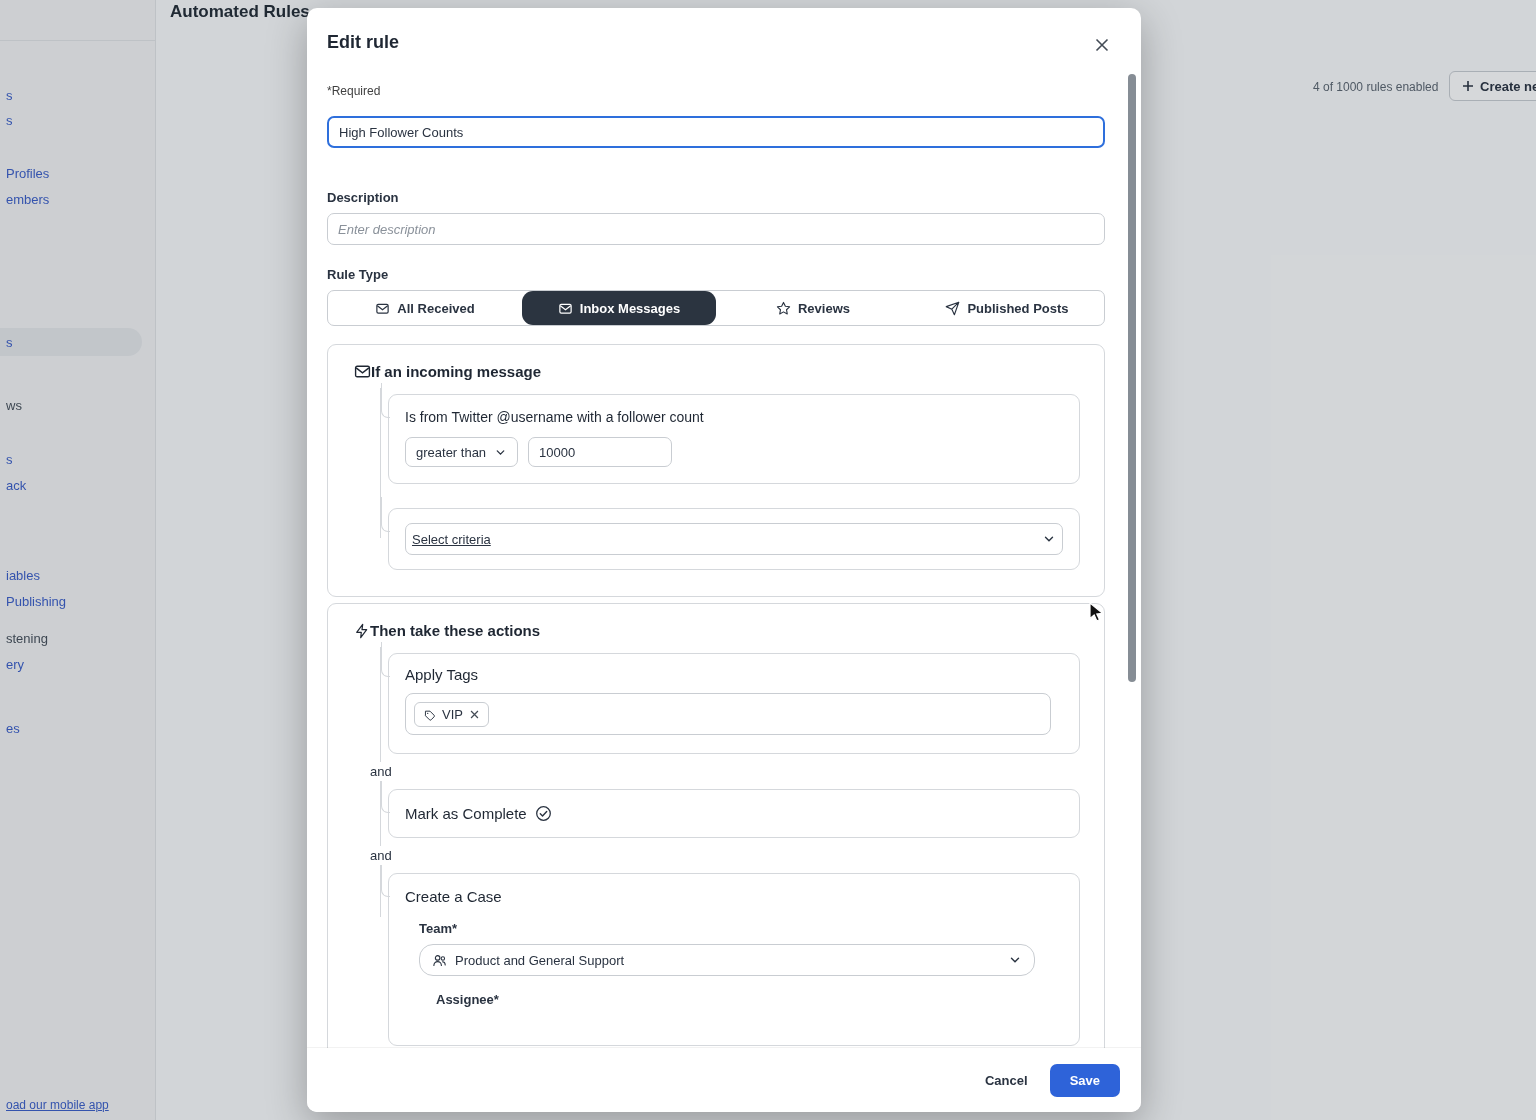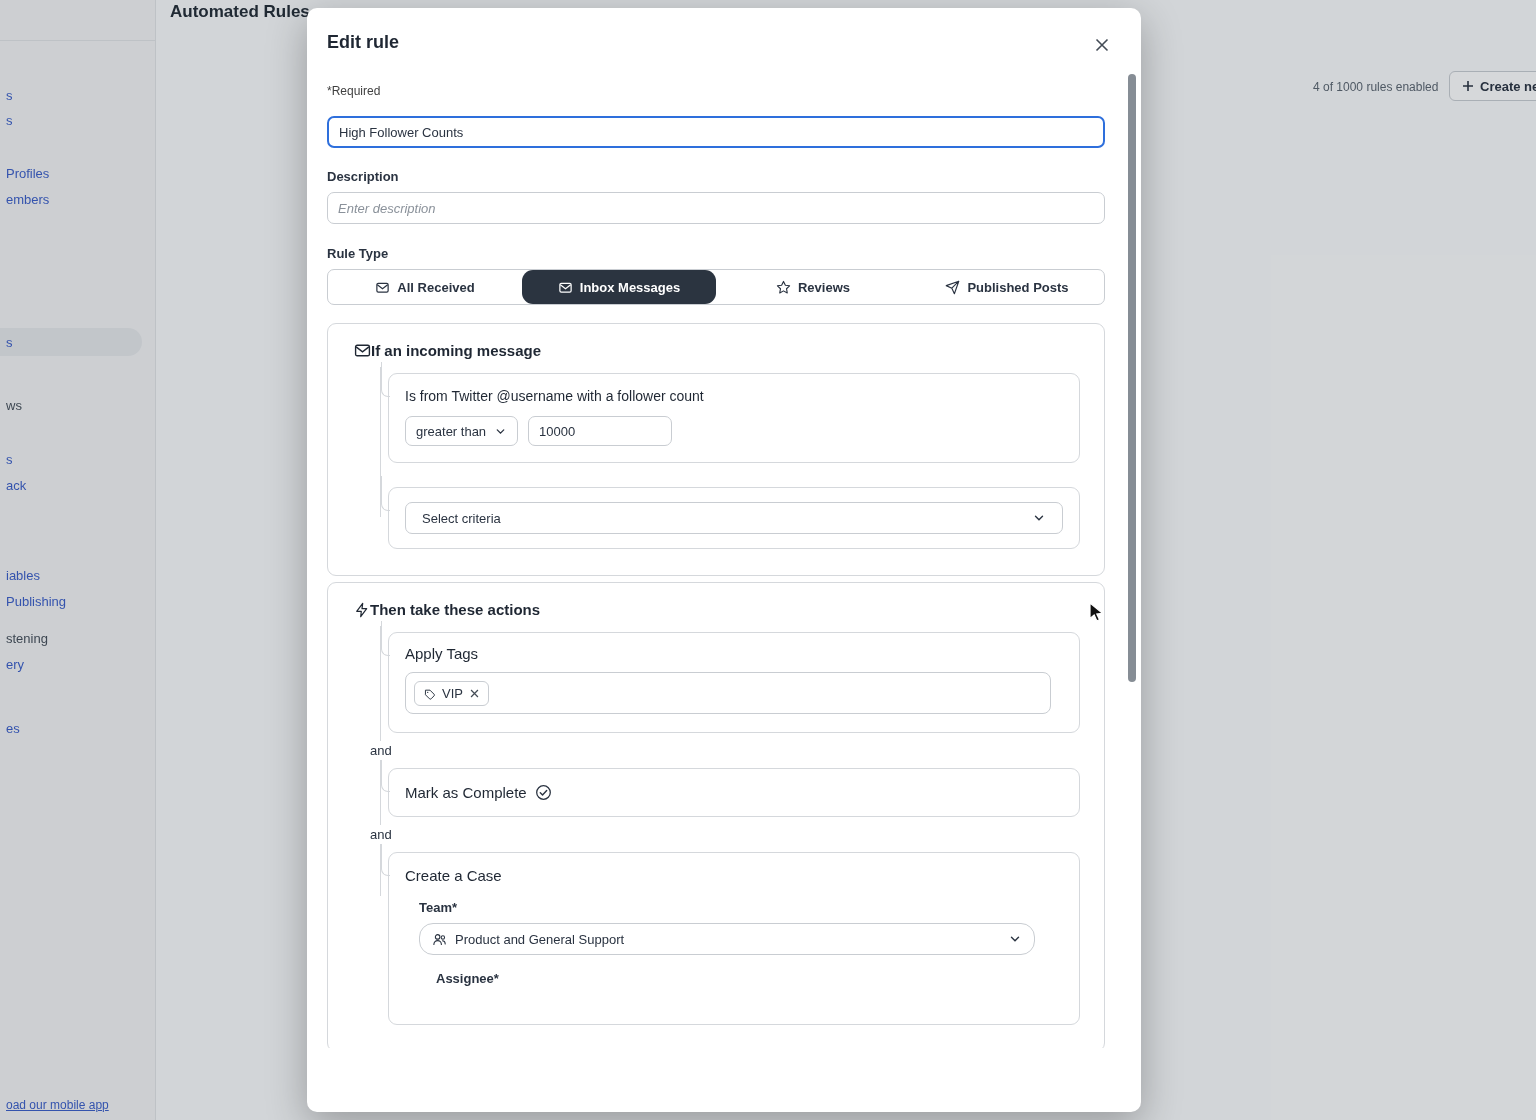--- a/index.html
+++ b/index.html
@@ -27,21 +27,21 @@
   .modal-title { font-size:18px; font-weight:bold; color:#1f2733; }
   .close-btn { position:absolute; right:28px; top:26px; width:22px; height:22px; display:flex; align-items:center; justify-content:center; color:#444c56; cursor:pointer; }
 
   .modal-body { position:absolute; top:62px; bottom:64px; left:0; right:0; overflow:hidden; padding:14px 36px 0 20px; }
 
   .required-note { font-size:12px; color:#404040; margin-bottom:18px; }
   .field-label { font-size:13px; font-weight:bold; color:#2a3341; margin-bottom:8px; }
   .text-input { width:100%; height:32px; border:1px solid #c9cdd2; border-radius:7px; padding:0 10px; font-size:13px; font-family:"Liberation Sans", sans-serif; color:#2a3341; background:#fff; }
   .text-input.focused { border:2px solid #2e6fdc; }
   .text-input::placeholder { font-style:italic; color:#8a919a; }
-  .gap-desc { margin-top:21px; }
+  .gap-desc { margin-top:42px; }
   .gap-rule { margin-top:22px; }
 
   
   .segmented { margin-top:8px; height:36px; border:1px solid #c9cdd2; border-radius:7px; display:flex; overflow:hidden; background:#fff; }
   .segment { flex:1; display:flex; align-items:center; justify-content:center; gap:7px; font-size:13px; font-weight:bold; color:#2a3341; cursor:pointer; }
   .segment.selected { background:#2b3440; color:#fff; border-radius:11px; }
 
   
   .section-card { margin-top:18px; border:1px solid #d5d8dc; border-radius:9px; padding:18px 22px 26px 20px; background:#fff; }
   .section-card + .section-card { margin-top:6px; }
@@ -53,21 +53,21 @@
   .inner-card { position:relative; margin-left:40px; margin-right:2px; border:1px solid #d5d8dc; border-radius:9px; background:#fff; }
   .inner-card::before { content:""; position:absolute; left:-8px; top:-12px; width:8px; height:34px; border-left:1px solid #d5d8dc; border-bottom:1px solid #d5d8dc; border-bottom-left-radius:7px; }
   .inner-card + .inner-card { margin-top:24px; }
 
   .cond-card { padding:14px 16px 16px 16px; }
   .cond-text { font-size:14px; color:#1f2733; margin-bottom:12px; }
   .cond-row { display:flex; gap:10px; }
   .mini-select { display:flex; align-items:center; gap:8px; border:1px solid #c9cdd2; border-radius:7px; padding:0 10px; height:30px; font-size:13px; color:#2a3341; background:#fff; cursor:pointer; }
   .mini-input { width:144px; height:30px; border:1px solid #c9cdd2; border-radius:7px; padding:0 10px; font-size:13px; font-family:"Liberation Sans", sans-serif; color:#2a3341; }
   .criteria-card { padding:14px 16px; }
-  .criteria-select { display:flex; align-items:center; justify-content:space-between; border:1px solid #c9cdd2; border-radius:7px; height:32px; padding:0 16px; font-size:13px; color:#2a3341; background:#fff; cursor:pointer; }
+  .criteria-select { display:flex; align-items:center; justify-content:space-between; border:1px solid #c9cdd2; border-radius:7px; height:32px; padding:0 6px; font-size:13px; color:#2a3341; background:#fff; cursor:pointer;text-decoration:underline; }
 
   .and-label { position:relative; z-index:1; width:max-content; margin:8px 0 8px 20px; padding:2px 8px 2px 2px; background:#fff; font-size:13px; color:#2a3341; }
 
   .tags-card { padding:12px 16px 18px 16px; }
   .action-title { font-size:15px; color:#1f2733; margin-bottom:10px; }
   .tag-field { border:1px solid #c9cdd2; border-radius:8px; min-height:42px; padding:6px 8px; display:flex; align-items:center; gap:6px; margin-right:12px; }
   .tag-chip { display:flex; align-items:center; gap:6px; border:1px solid #c9cdd2; border-radius:6px; padding:4px 8px; font-size:13px; color:#2a3341; background:#fff; }
   .chip-x { cursor:pointer; color:#444c56; display:flex; }
 
   .complete-card { padding:15px 16px; display:flex; align-items:center; gap:8px; font-size:15px; color:#1f2733; }
@@ -282,20 +282,24 @@
                   <path d="M4 6l4 4 4-4" stroke="#2a3341" fill="none" stroke-width="1.6" stroke-linecap="round"></path>
                 </svg>
             </span>
           </div>
           <div class="case-label assignee-label">Assignee*</div>
         </div>
       </div>
     </div>
   </div>
 
+  <div class="modal-footer">
+    <button class="cancel-btn">Cancel</button>
+    <button class="save-btn">Save</button>
+  </div>
 
   <div class="scroll-thumb"></div>
 </div>
 
 <div class="cursor">
   <svg width="18" height="22" viewBox="0 0 18 22">
       <path d="M1 1l0 15.5 4.2-3.6 2.7 6 2.6-1.1-2.7-5.9 5.7-.6z" fill="#111" stroke="#fff" stroke-width="1.2"></path>
     </svg>
 </div>
 

